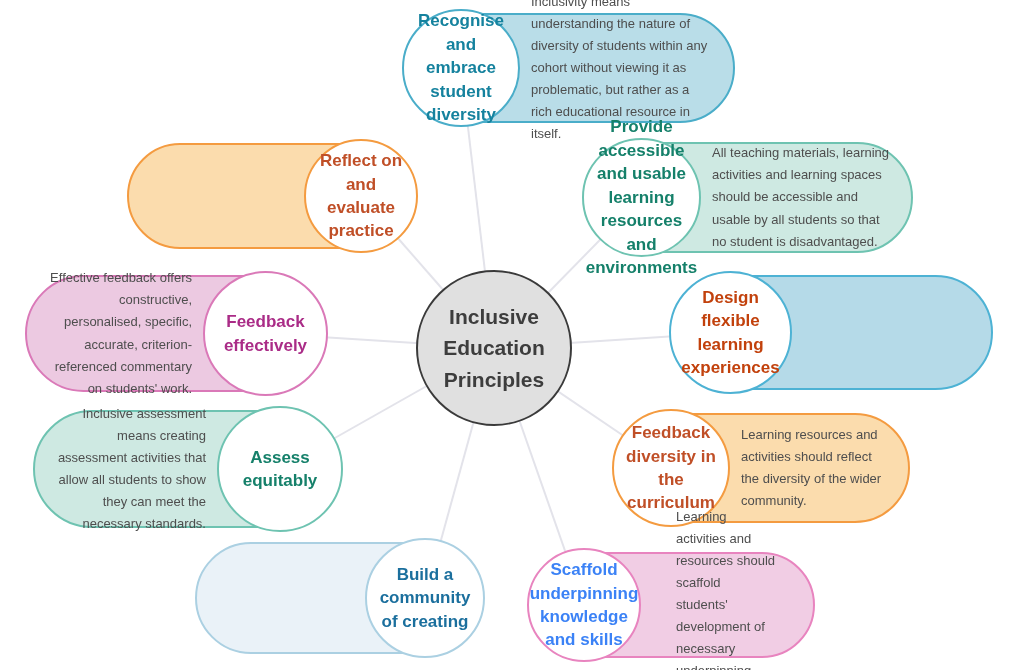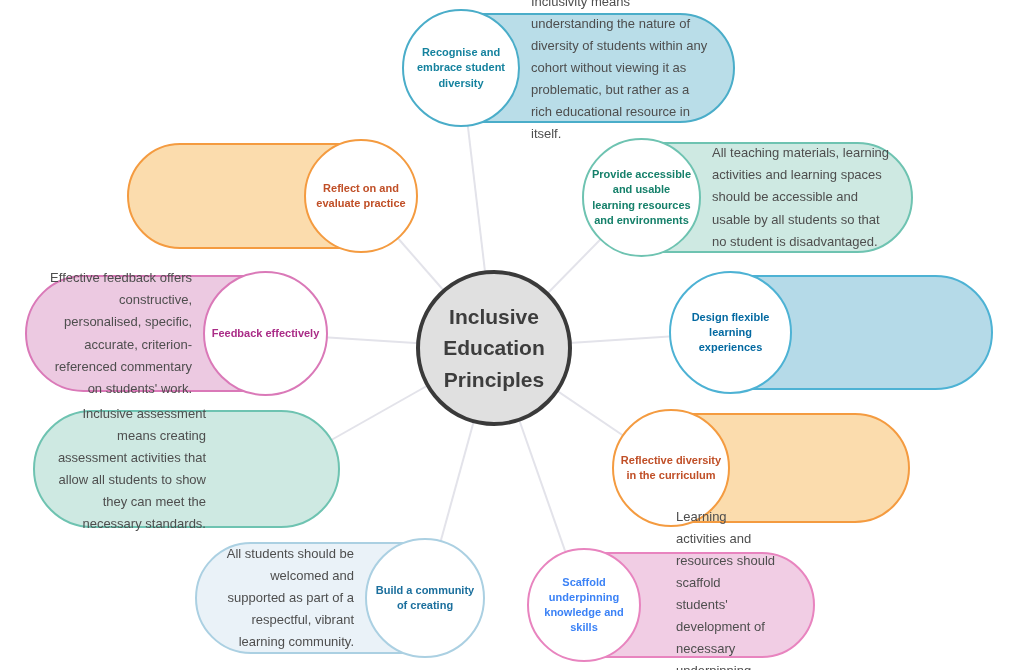--- a/index.html
+++ b/index.html
@@ -21,40 +21,40 @@
     position: absolute;
     background: #ffffff;
     border: 2px solid;
     border-radius: 50%;
     box-sizing: border-box;
     display: flex; align-items: center; justify-content: center;
     text-align: center;
   }
   .bubble .title {
     font-weight: bold;
-    font-size: 11px;
+    font-size: 17px;
     line-height: 1.38;
     padding: 4px 6px;
   }
   .body-text {
     position: absolute; top: 0; bottom: 0;
     display: flex; align-items: center;
     font-size: 13px;
     line-height: 1.7;
     color: #4e4e4e;
   }
   .body-text.align-left  { text-align: left; }
   .body-text.align-right { text-align: right; justify-content: flex-end; }
 
   #center-node {
     position: absolute; z-index: 3;
     left: 416px; top: 270px; width: 156px; height: 156px;
     border-radius: 50%;
     background: #e0e0e0;
-    border: 4px solid #f97316;
+    border: 2px solid #f97316;
     box-sizing: border-box;
     display: flex; align-items: center; justify-content: center;
     text-align: center;
   }
   #center-node span {
     font-size: 21px; font-weight: bold; color: #3d3d3d;
     line-height: 1.5; width: 118px;
   }
 </style>
 </head>
@@ -88,51 +88,54 @@
         <div class="body-text align-left" style="left: 127px; right: 22px;">
           <span>All teaching materials, learning activities and learning spaces should be accessible and usable by all students so that no student is disadvantaged.</span>
         </div>
         <div class="bubble" style="width: 119px; height: 119px; top: -4px; border-color: rgb(110, 195, 177); left: -3px;">
           <span class="title" style="color: rgb(21, 128, 106);">Provide accessible and usable learning resources and environments</span>
         </div>
       </div>
       <div class="node" style="left: 672px; top: 275px; width: 321px; height: 115px;">
         <div class="pill" style="background: rgb(181, 218, 232); border-color: rgb(77, 178, 212);"></div>
         <div class="bubble" style="width: 123px; height: 123px; top: -4px; border-color: rgb(77, 178, 212); left: -3px;">
-          <span class="title" style="color: #0369a1;">Design flexible learning experiences</span>
+          <span class="title" style="color: #c2410c;">Design flexible learning experiences</span>
         </div>
       </div>
       <div class="node" style="left: 615px; top: 413px; width: 295px; height: 110px;">
         <div class="pill" style="background: rgb(251, 220, 173); border-color: rgb(244, 155, 64);"></div>
+        <div class="body-text align-left" style="left: 126px; right: 22px;">
+          <span>Learning resources and activities should reflect the diversity of the wider community.</span>
+        </div>
         <div class="bubble" style="width: 118px; height: 118px; top: -4px; border-color: rgb(244, 155, 64); left: -3px;">
-          <span class="title" style="color: rgb(192, 79, 39);">Reflective diversity in the curriculum</span>
+          <span class="title" style="color: rgb(192, 79, 39);">Feedback diversity in the curriculum</span>
         </div>
       </div>
       <div class="node" style="left: 530px; top: 552px; width: 285px; height: 106px;">
         <div class="pill" style="background: rgb(241, 205, 228); border-color: rgb(232, 132, 191);"></div>
         <div class="body-text align-left" style="left: 122px; right: 40px; margin-left: 24px;">
           <span>Learning activities and resources should scaffold students' development of necessary underpinning competencies.</span>
         </div>
         <div class="bubble" style="width: 114px; height: 114px; top: -4px; border-color: rgb(232, 132, 191); left: -3px;">
           <span class="title" style="color: #3b82f6;">Scaffold underpinning knowledge and skills</span>
         </div>
       </div>
       <div class="node" style="left: 195px; top: 542px; width: 287px; height: 112px;">
         <div class="pill" style="background: rgb(234, 242, 248); border-color: rgb(171, 208, 226);"></div>
-        <div class="body-text align-right" style="left: 22px; right: 128px;">
-          <span>All students should be welcomed and supported as part of a respectful, vibrant learning community.</span>
-        </div>
         <div class="bubble" style="width: 120px; height: 120px; top: -4px; border-color: rgb(171, 208, 226); right: -3px;">
           <span class="title" style="color: rgb(27, 111, 157);">Build a community of creating</span>
         </div>
       </div>
       <div class="node" style="left: 33px; top: 410px; width: 307px; height: 118px;">
         <div class="pill" style="background: rgb(206, 233, 226); border-color: rgb(110, 195, 177);"></div>
         <div class="body-text align-right" style="left: 22px; right: 134px;">
           <span>Inclusive assessment means creating assessment activities that allow all students to show they can meet the necessary standards.</span>
+        </div>
+        <div class="bubble" style="width: 126px; height: 126px; top: -4px; border-color: rgb(110, 195, 177); right: -3px;">
+          <span class="title" style="color: rgb(21, 128, 106);">Assess equitably</span>
         </div>
       </div>
       <div class="node" style="left: 25px; top: 275px; width: 300px; height: 117px;">
         <div class="pill" style="background: rgb(236, 201, 225); border-color: rgb(218, 121, 184);"></div>
         <div class="body-text align-right" style="left: 22px; right: 133px;">
           <span>Effective feedback offers constructive, personalised, specific, accurate, criterion-referenced commentary on students' work.</span>
         </div>
         <div class="bubble" style="width: 125px; height: 125px; top: -4px; border-color: rgb(218, 121, 184); right: -3px;">
           <span class="title" style="color: rgb(170, 44, 135);">Feedback effectively</span>
         </div>

